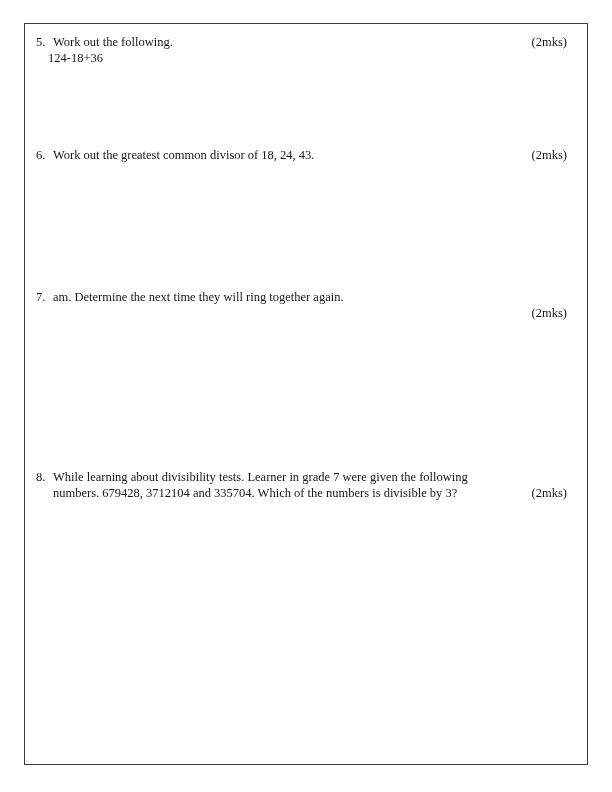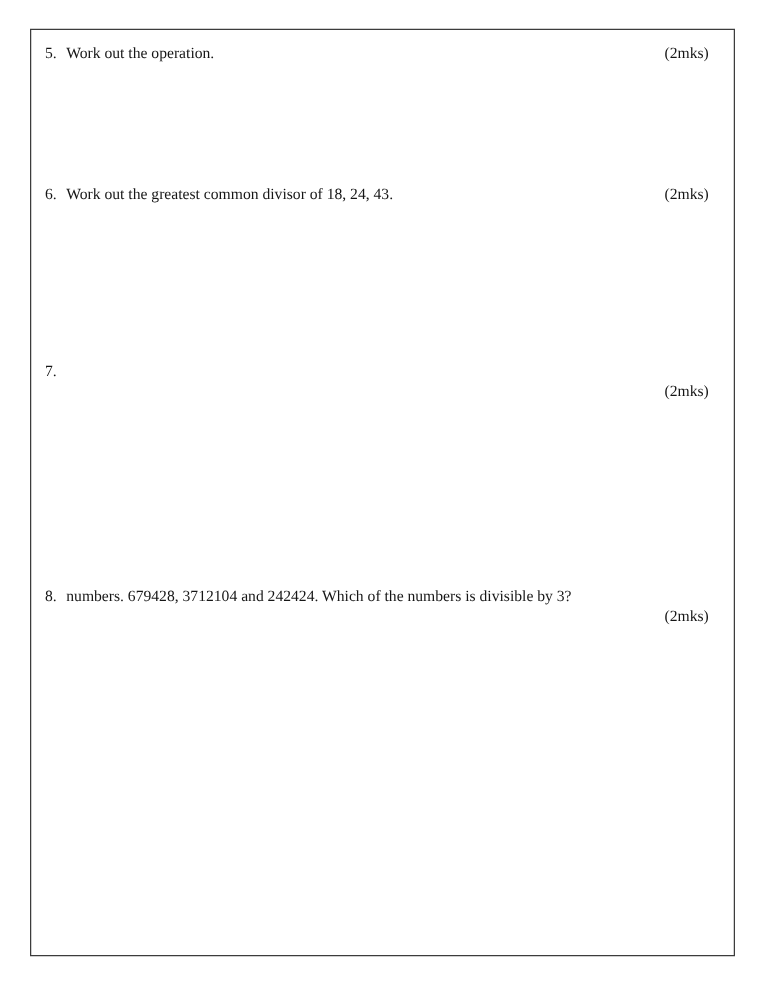--- a/index.html
+++ b/index.html
@@ -54,42 +54,45 @@
 </style>
 </head>
 <body>
 
 <div class="page">
   <div class="frame">
 
     <div class="question q5">
       <span class="qnum">5.</span>
       <div class="qlines">
-        <div class="qline">Work out the operation.</div>
+        <div class="qline">Work out the following.</div>
+        <div class="qline expression">124-18+36</div>
       </div>
       <span class="marks">(2mks)</span>
     </div>
 
     <div class="question q6">
       <span class="qnum">6.</span>
       <div class="qlines">
         <div class="qline">Work out the greatest common divisor of 18, 24, 43.</div>
       </div>
       <span class="marks">(2mks)</span>
     </div>
 
     <div class="question q7">
       <span class="qnum">7.</span>
       <div class="qlines">
+        <div class="qline">am. Determine the next time they will ring together again.</div>
       </div>
       <span class="marks on-line-2">(2mks)</span>
     </div>
 
     <div class="question q8">
       <span class="qnum">8.</span>
       <div class="qlines">
-        <div class="qline">numbers. 679428, 3712104 and 242424. Which of the numbers is divisible by 3?</div>
+        <div class="qline">While learning about divisibility tests. Learner in grade 7 were given the following</div>
+        <div class="qline">numbers. 679428, 3712104 and 335704. Which of the numbers is divisible by 3?</div>
       </div>
       <span class="marks on-line-2">(2mks)</span>
     </div>
 
   </div>
 </div>
 
 </body></html>

